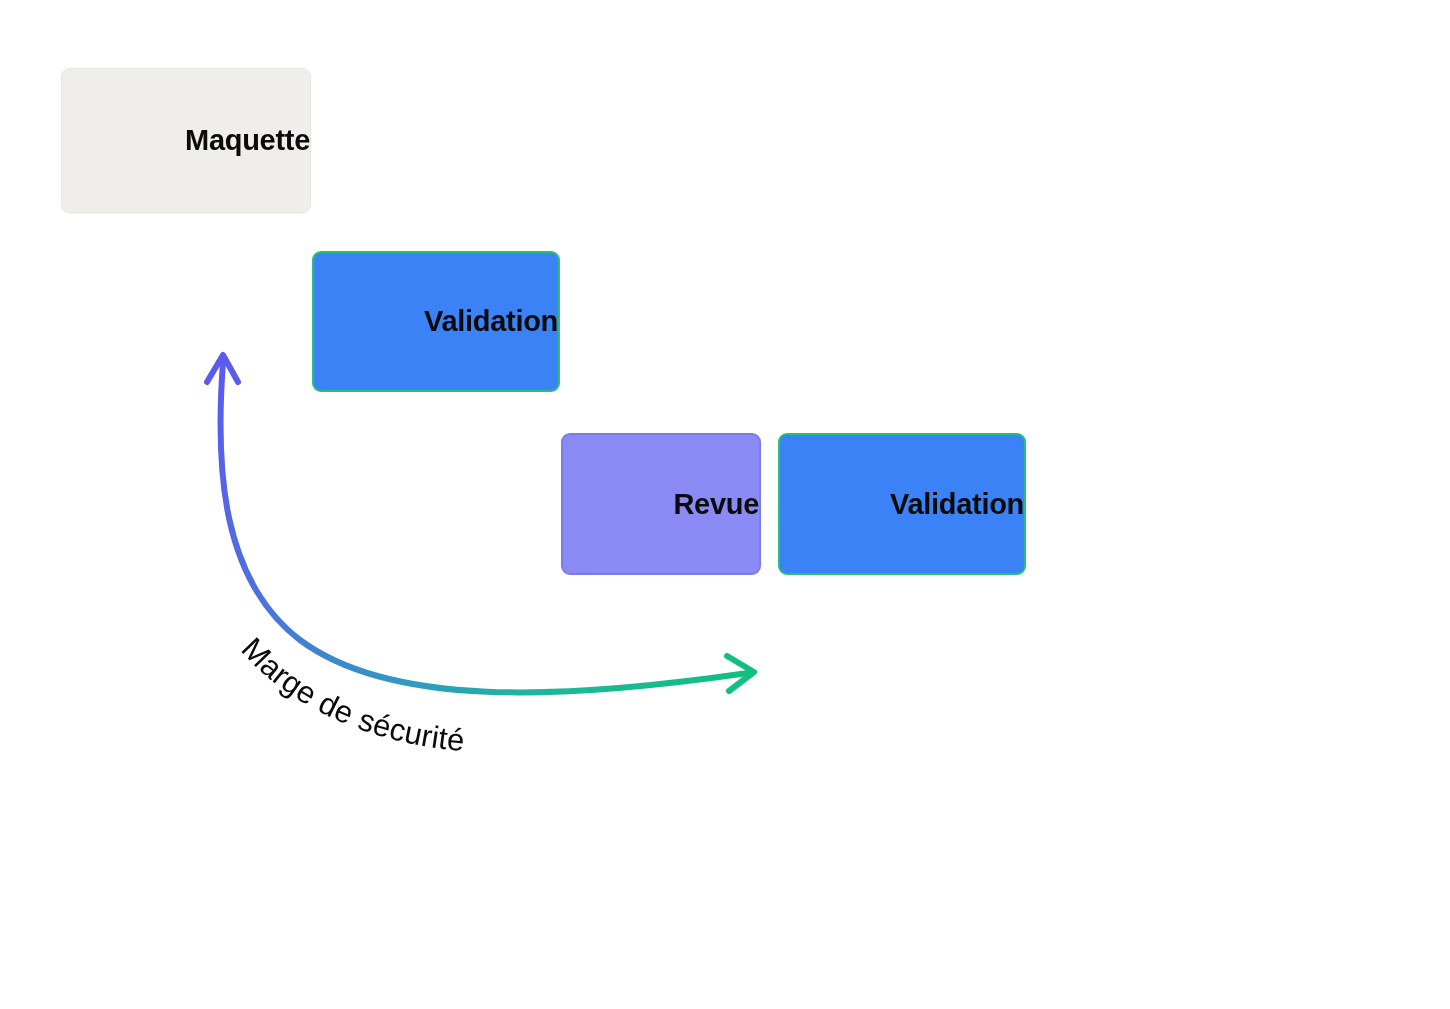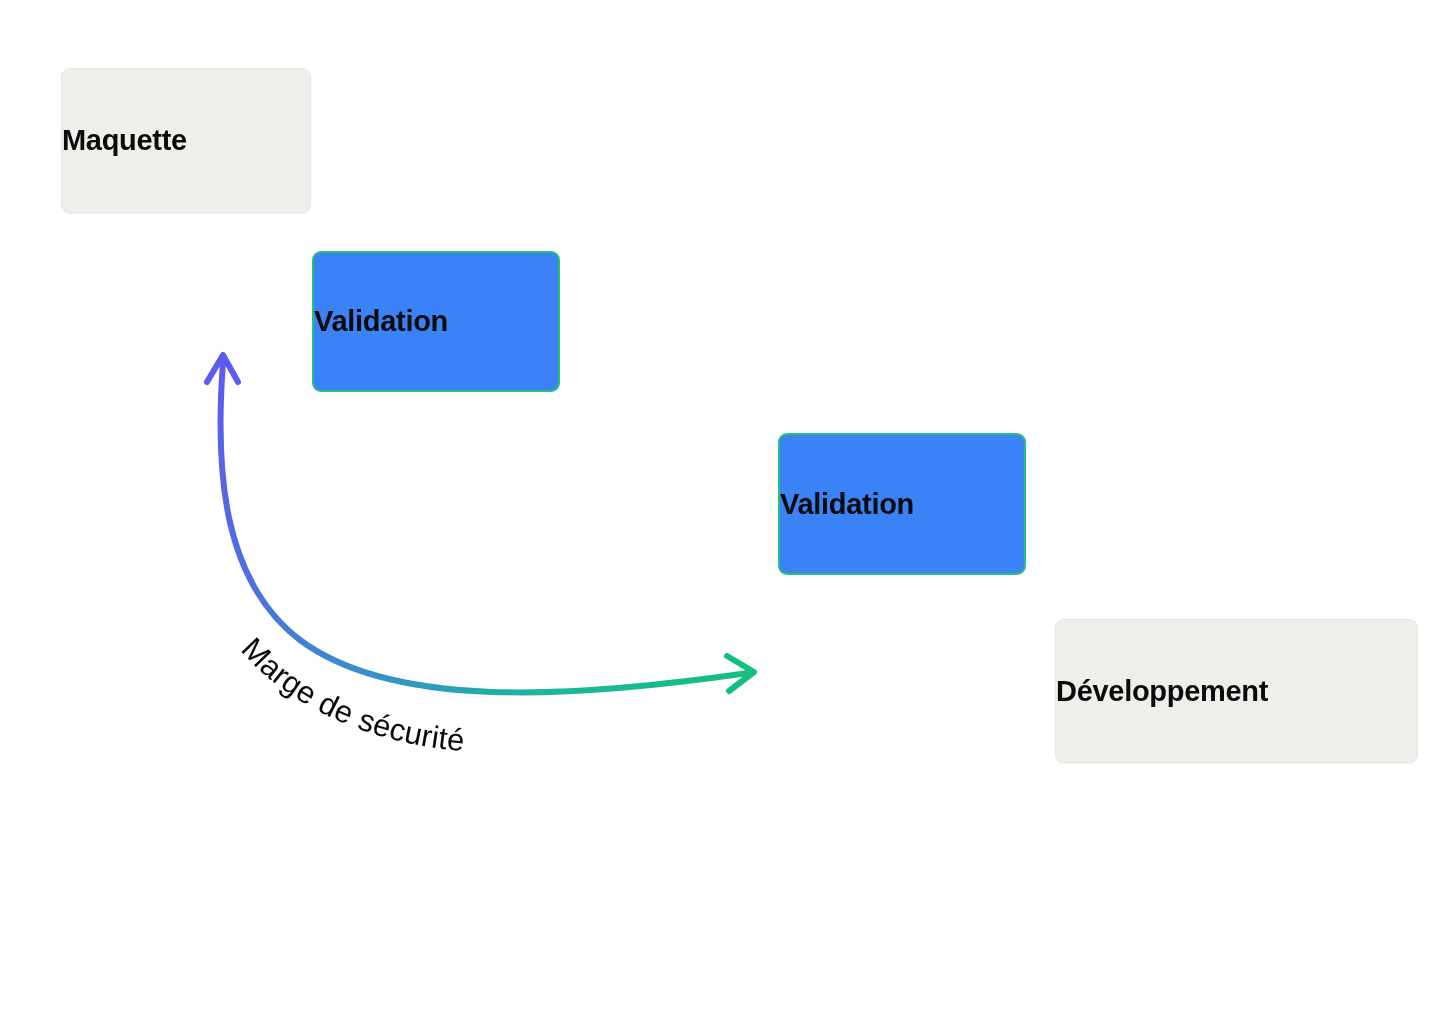--- a/index.html
+++ b/index.html
@@ -15,21 +15,21 @@
     width: 1450px;
     height: 1009px;
     background: #ffffff;
     overflow: hidden;
   }
   .node {
     position: absolute;
     box-sizing: border-box;
     display: flex;
     align-items: center;
-    justify-content: flex-start;
+    justify-content: flex-end;
     border-radius: 9px;
     font-family: "Liberation Sans", sans-serif;
     font-weight: bold;
     letter-spacing: -0.3px;
     color: #0b0b0b;
     user-select: none;
   }
   .node-label {
     display: block;
     line-height: 1;
@@ -93,22 +93,22 @@
   </svg>
 
   <div class="node neutral" style="left:61px; top:68px; width:250px; height:145px; font-size:29px;">
     <span class="node-label">Maquette</span>
   </div>
 
   <div class="node mint" style="left:312px; top:251px; width:248px; height:141px; font-size:29px;">
     <span class="node-label">Validation</span>
   </div>
 
+  <div class="node violet" style="left:561px; top:433px; width:200px; height:142px; font-size:29px;">
+    <span class="node-label">Revue</span>
+  </div>
 
   <div class="node mint" style="left:778px; top:433px; width:248px; height:142px; font-size:29px;">
     <span class="node-label">Validation</span>
   </div>
 
-  <div class="node neutral" style="left:1055px; top:619px; width:363px; height:144px; font-size:29px;">
-    <span class="node-label">Développement</span>
-  </div>
 
 </div>
 
 </body></html>

